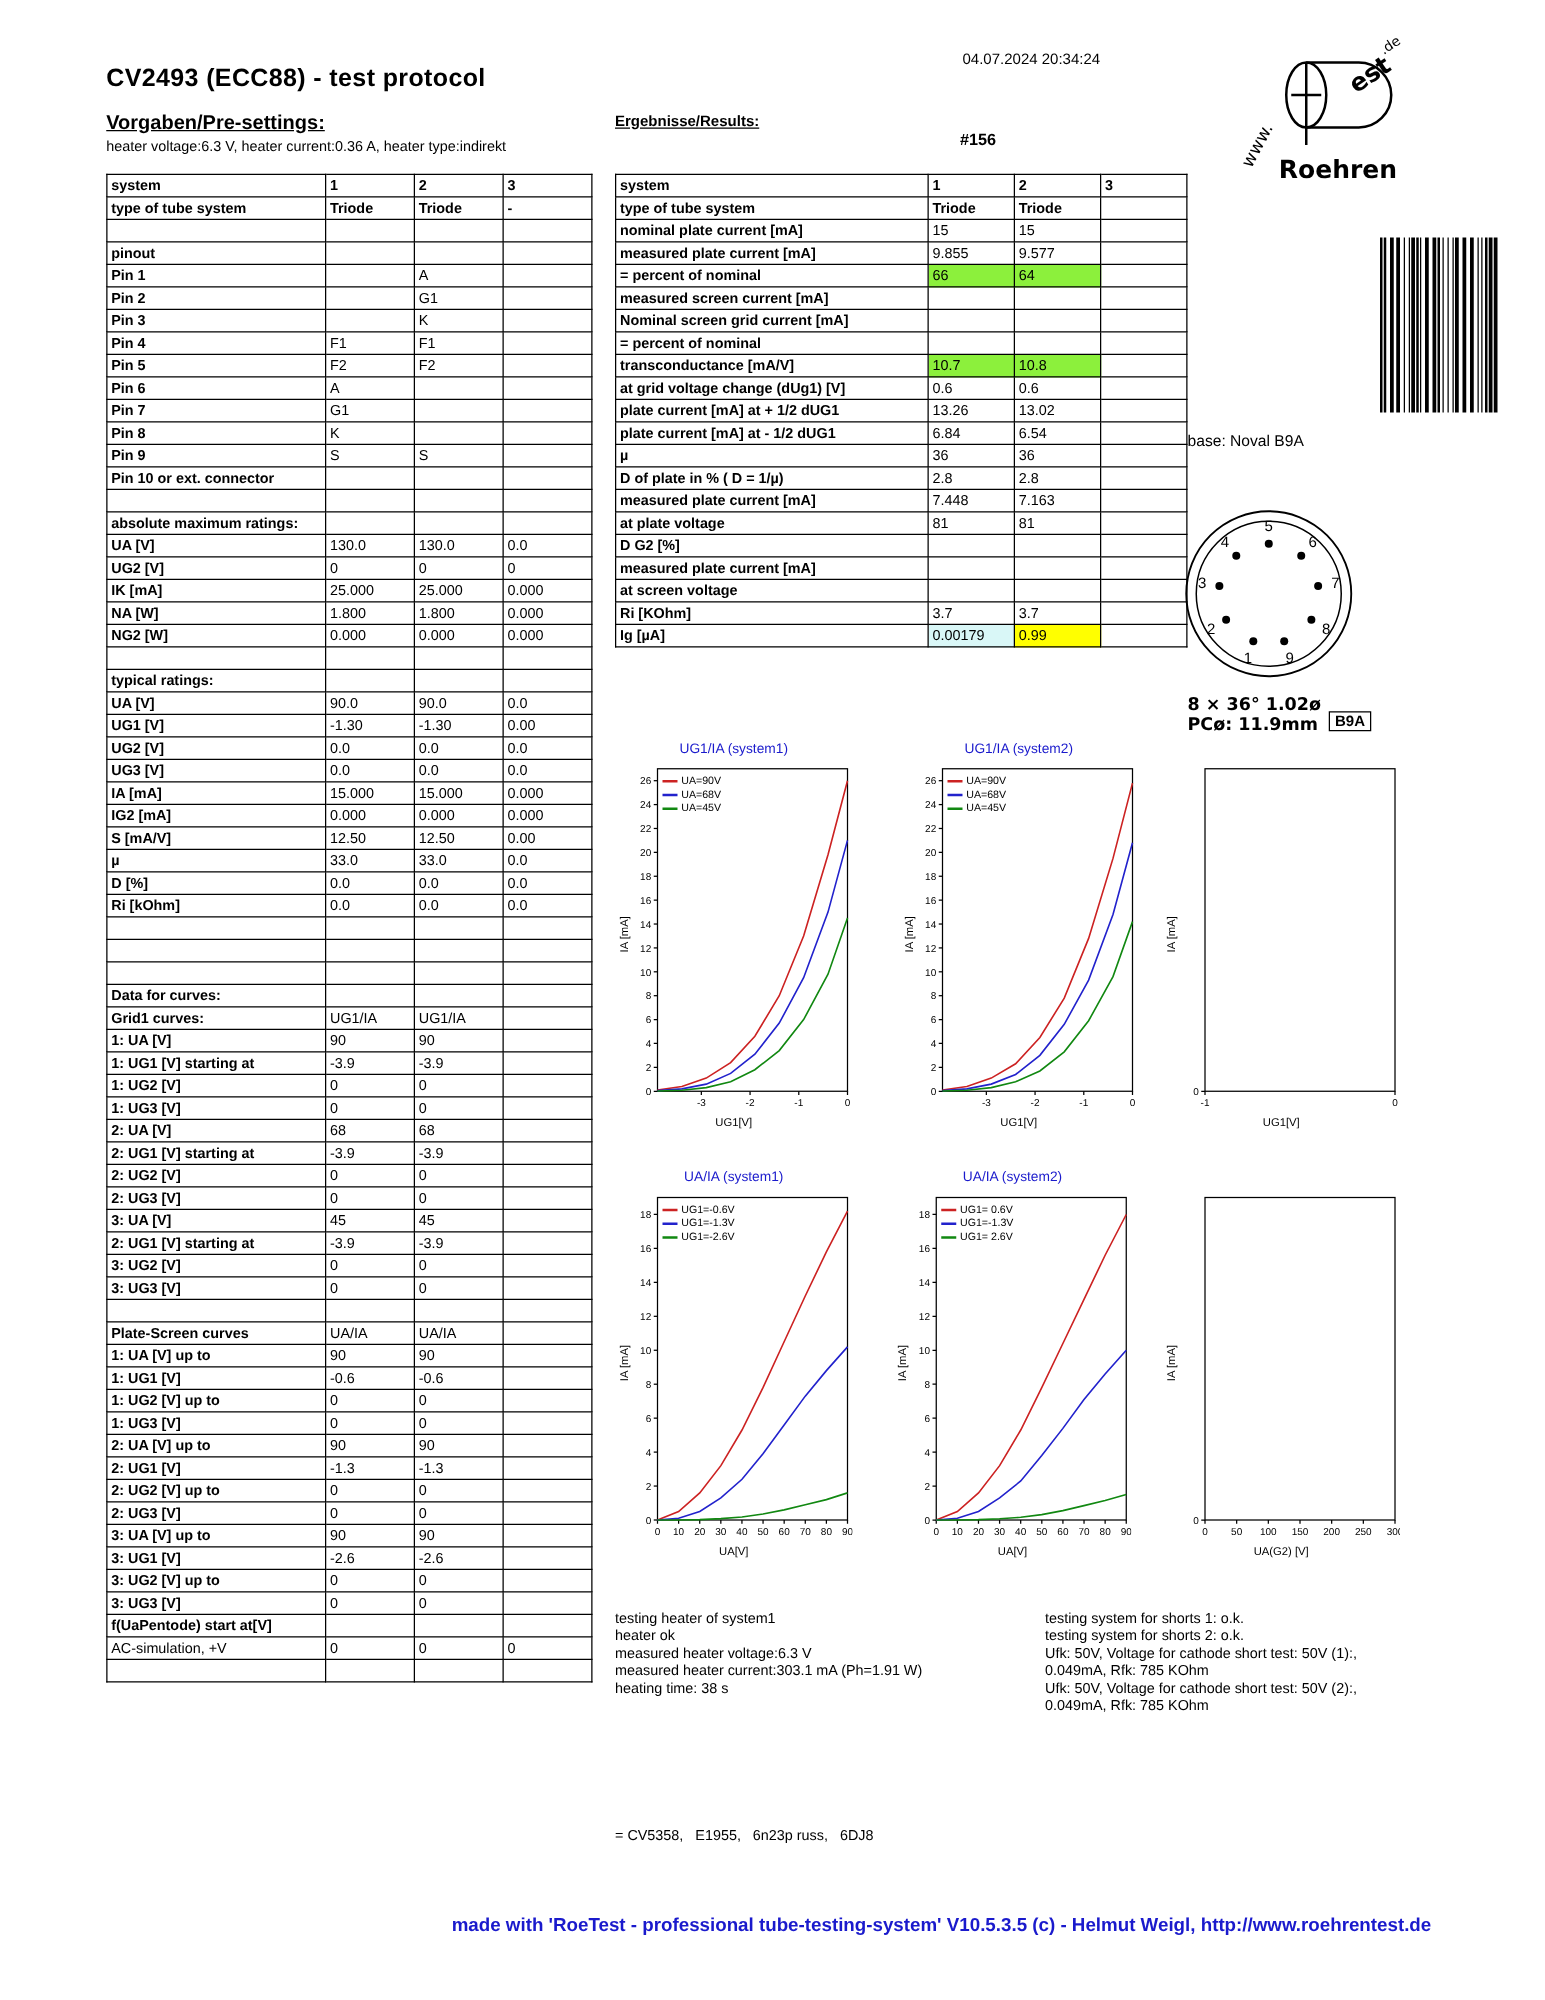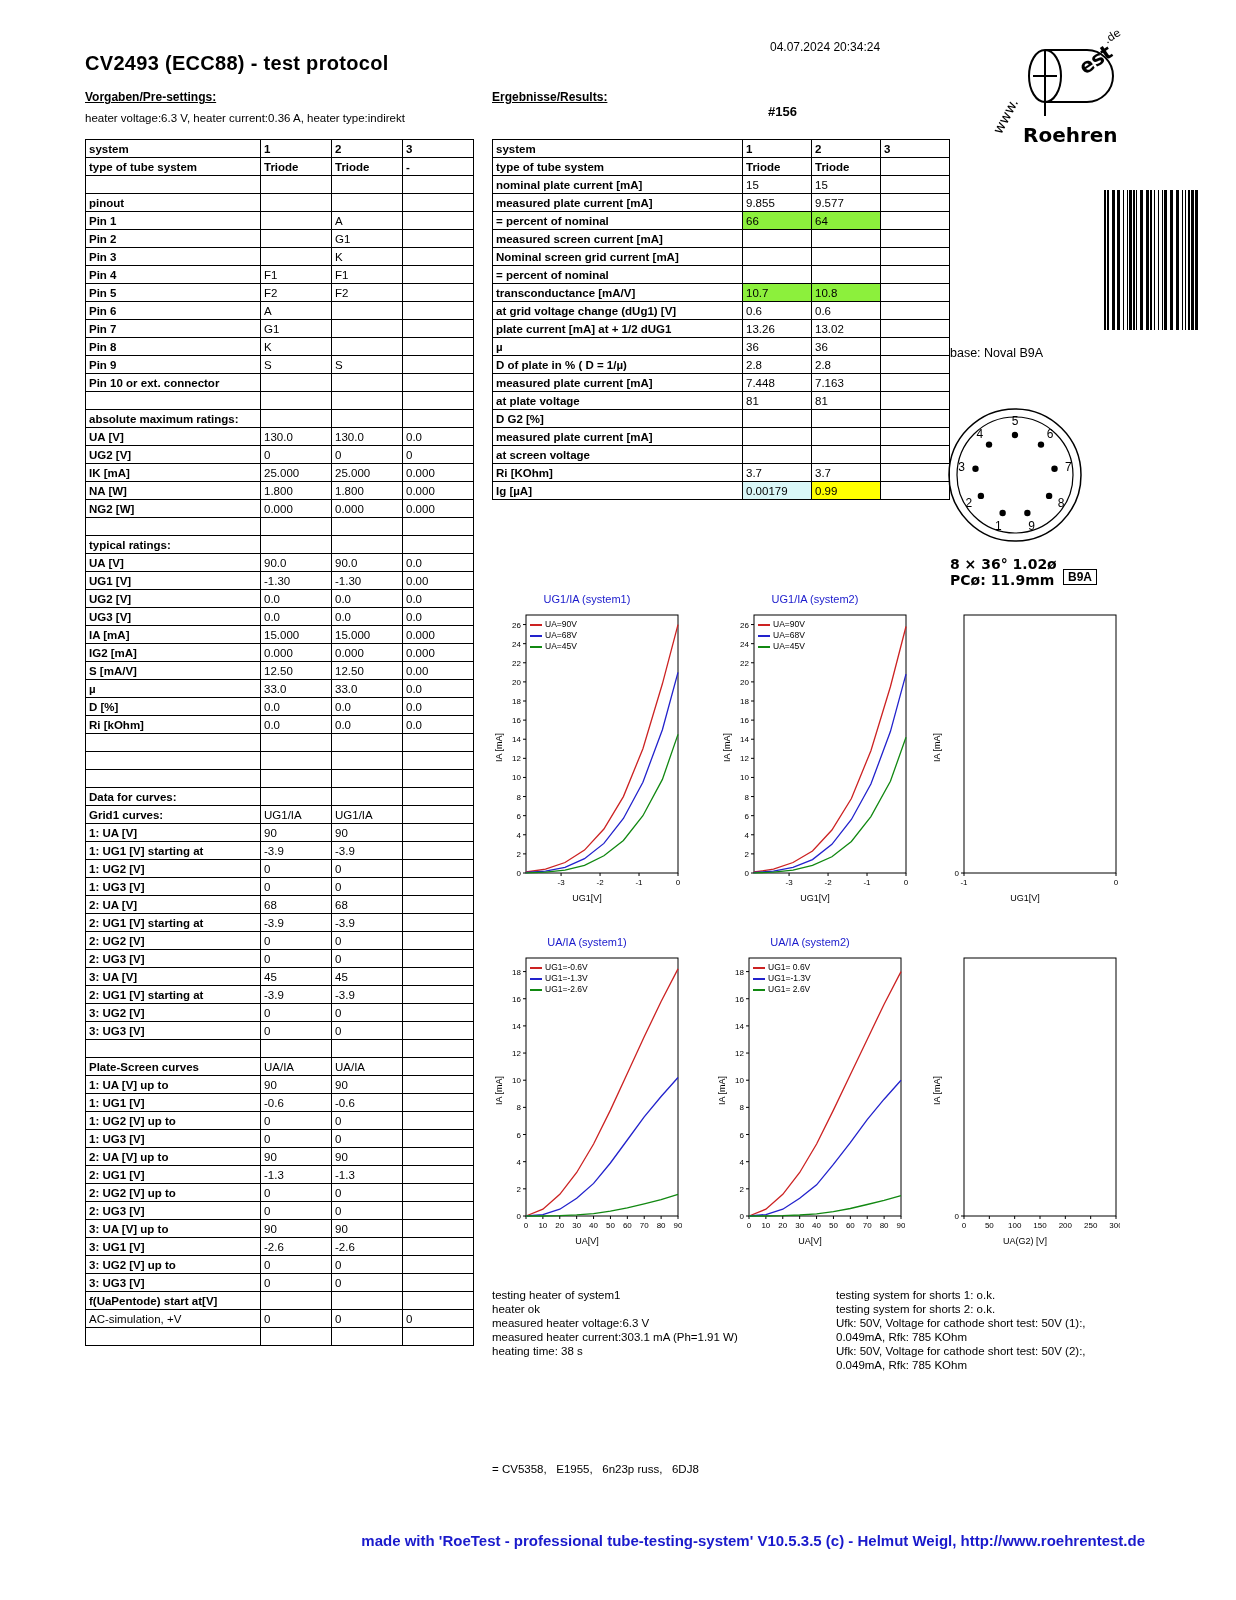--- a/index.html
+++ b/index.html
@@ -13,21 +13,21 @@
   .page{position:absolute;left:0;top:0;width:1236px;height:1600px;}
 
   
   .title{
     position:absolute;left:85px;top:52px;
     font-size:20px;font-weight:bold;letter-spacing:0.3px;
   }
   .datetime{position:absolute;left:770px;top:40px;font-size:12px;}
   .serial{position:absolute;left:768px;top:104px;font-size:13px;font-weight:bold;}
 
-  .sec-left{position:absolute;left:85px;top:90px;font-size:12px;font-weight:bold;text-decoration:underline;}
+  .sec-left{position:absolute;left:85px;top:90px;font-size:16px;font-weight:bold;text-decoration:underline;}
   .sec-right{position:absolute;left:492px;top:90px;font-size:12px;font-weight:bold;text-decoration:underline;}
   .heater-line{position:absolute;left:85px;top:112px;font-size:11.5px;}
 
   
   .logo{position:absolute;left:985px;top:20px;width:150px;height:130px;}
   .logo svg{display:block;}
 
   
   .barcode{position:absolute;left:1104px;top:190px;width:96px;height:140px;}
   .barcode i{display:block;position:absolute;top:0;height:140px;background:#000;}
@@ -629,20 +629,26 @@
         <tr>
           <td class="c0" style="font-weight: bold;">at grid voltage change (dUg1) [V]</td>
           <td class="c1">0.6</td>
           <td class="c2">0.6</td>
           <td class="c3"></td>
         </tr>
         <tr>
           <td class="c0" style="font-weight: bold; margin-left: 28px;">plate current [mA] at + 1/2 dUG1</td>
           <td class="c1">13.26</td>
           <td class="c2">13.02</td>
+          <td class="c3"></td>
+        </tr>
+        <tr>
+          <td class="c0" style="font-weight: bold;">plate current [mA] at - 1/2 dUG1</td>
+          <td class="c1">6.84</td>
+          <td class="c2">6.54</td>
           <td class="c3"></td>
         </tr>
         <tr>
           <td class="c0" style="font-weight: bold;">µ</td>
           <td class="c1">36</td>
           <td class="c2">36</td>
           <td class="c3"></td>
         </tr>
         <tr>
           <td class="c0" style="font-weight: bold;">D of plate in % ( D = 1/µ)</td>

